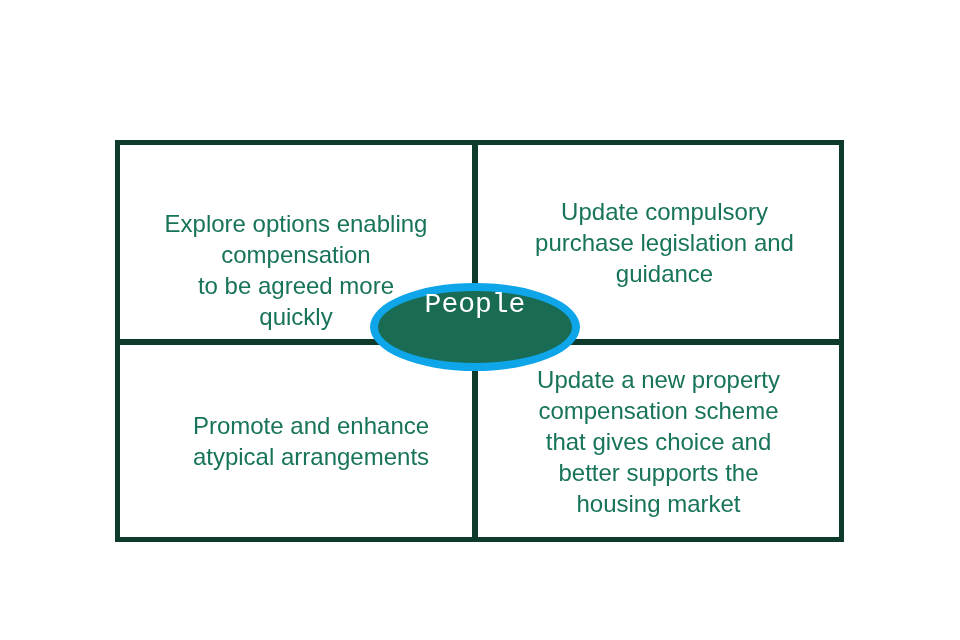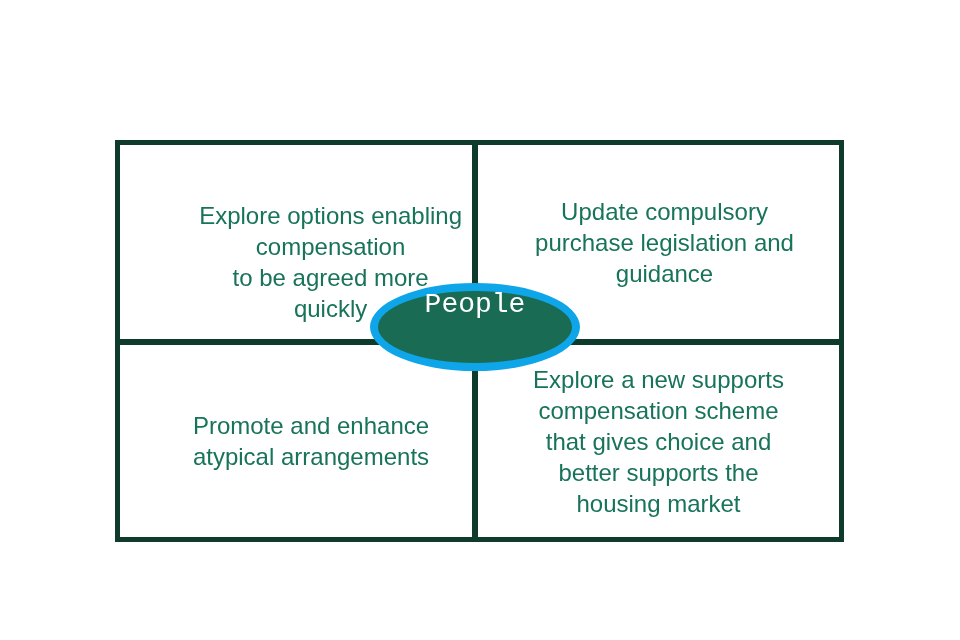--- a/index.html
+++ b/index.html
@@ -42,21 +42,21 @@
     background: #0f3b2d;
   }
   .cell {
     position: absolute;
     display: flex;
     align-items: center;
     justify-content: center;
     box-sizing: border-box;
     padding: 6px 10px;
   }
-  .cell-tl { left: 0; top: 0; width: 352px; height: 234px; justify-content: flex-end; }
+  .cell-tl { left: 0; top: 8px; width: 352px; height: 234px; }
   .cell-tr { left: 358px; top: 0; right: 0; height: 194px; margin-left: 12px; }
   .cell-bl { left: 0; top: 200px; width: 352px; bottom: 0; padding-left: 40px; }
   .cell-br { left: 358px; top: 200px; right: 0; bottom: 0; }
   .cell-text {
     color: #177359;
     font-size: 24px;
     line-height: 31px;
     text-align: center;
     white-space: pre-line;
   }
@@ -100,21 +100,21 @@
 purchase legislation and
 guidance</div>
     </div>
 
     <div class="cell cell-bl">
       <div class="cell-text">Promote and enhance
 atypical arrangements</div>
     </div>
 
     <div class="cell cell-br">
-      <div class="cell-text">Explore a new supports
+      <div class="cell-text">Update a new property
 compensation scheme
 that gives choice and
 better supports the
 housing market</div>
     </div>
 
     <div class="divider-v"></div>
     <div class="divider-h"></div>
 
     <div class="center-ellipse">

